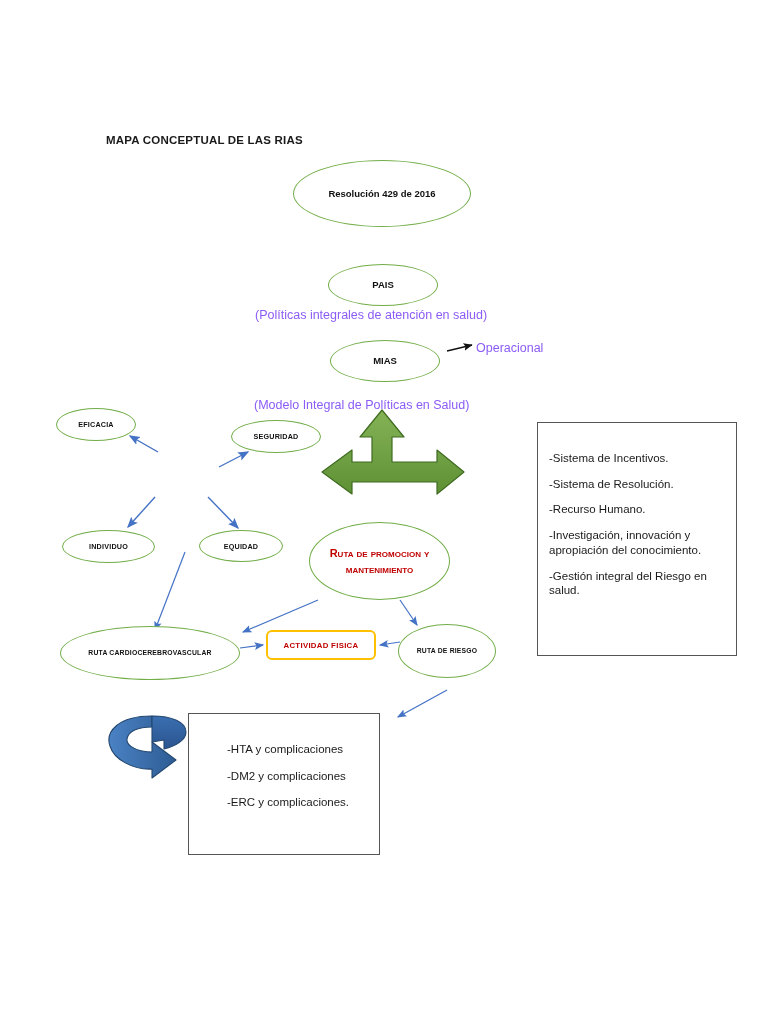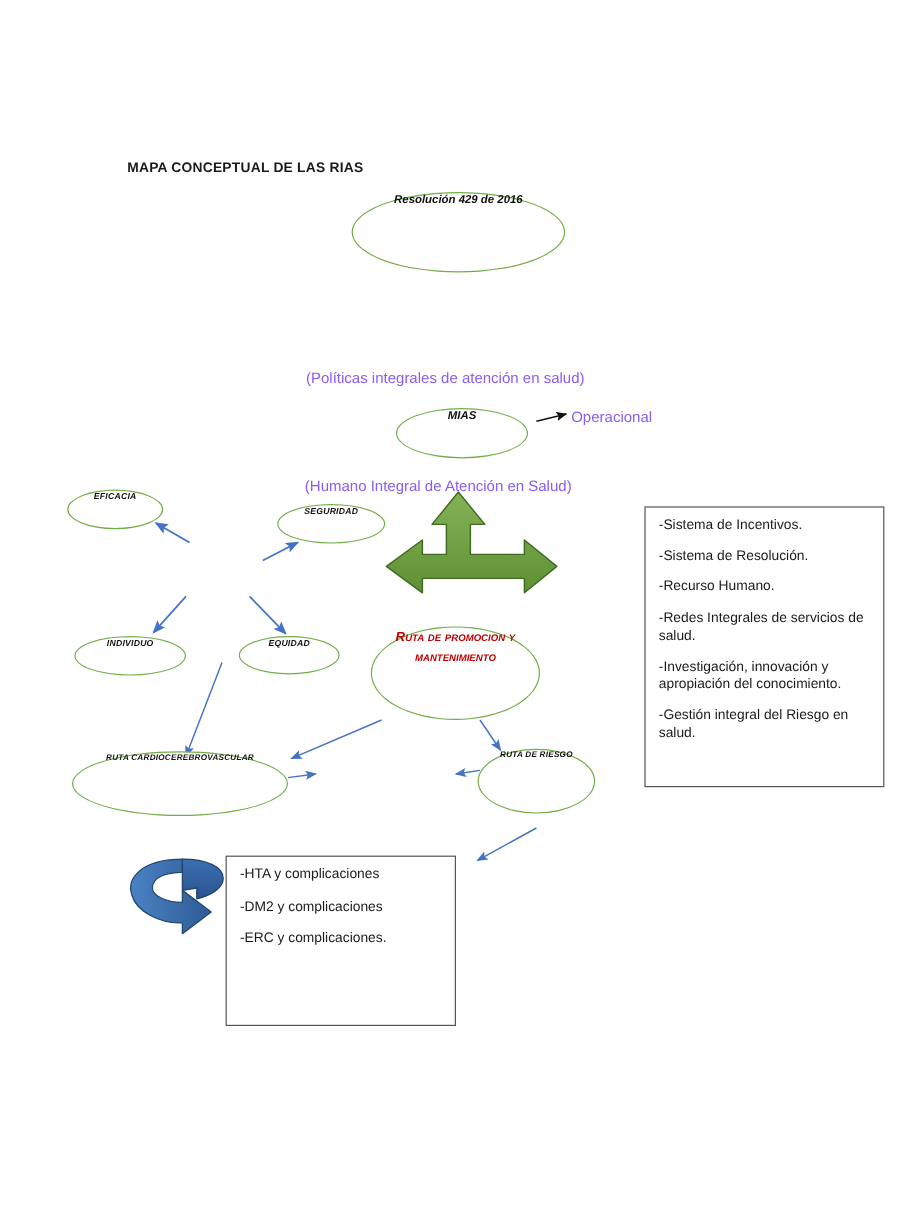--- a/index.html
+++ b/index.html
@@ -25,24 +25,24 @@
   .svg-layer {
     position: absolute;
     left: 0; top: 0;
     width: 768px;
     height: 1024px;
     pointer-events: none;
   }
   .node {
     position: absolute;
     display: flex;
+    align-items: center;
     justify-content: center;
     text-align: center;
     box-sizing: border-box;
-    font-style: italic;
   }
   
   #title {
     position: absolute;
     left: 106px;
     top: 90px;
     font-size: 11.5px;
     font-weight: bold;
     letter-spacing: 0.2px;
     color: #1a1a1a;
@@ -107,42 +107,42 @@
     font-weight: bold;
     letter-spacing: 0.3px;
     box-sizing: border-box;
   }
   
   .textbox {
     position: absolute;
     border: 1.3px solid #555555;
     background: #ffffff;
     box-sizing: border-box;
-    padding: 8px 11px;
+    padding: 28px 11px;
   }
   .textbox p {
     margin: 0 0 11px 0;
     font-size: 11.5px;
     line-height: 1.28;
     color: #1a1a1a;
   }
   .textbox p:last-child { margin-bottom: 0; }
   #right-box {
     left: 537px;
     top: 422px;
     width: 200px;
     height: 234px;
   }
   #bottom-box {
     left: 188px;
     top: 713px;
     width: 192px;
     height: 142px;
   }
-  #bottom-box p { margin-bottom: 12px; }
+  #bottom-box p { margin-bottom: 12px; margin-left: 27px; }
 </style>
 </head>
 <body>
 
 <div id="canvas">
 
   <svg class="svg-layer" viewBox="0 0 768 1024" xmlns="http://www.w3.org/2000/svg">
     <defs>
       <marker id="ah-blue" markerWidth="9" markerHeight="9" refX="7" refY="3.2" orient="auto" markerUnits="strokeWidth">
         <path d="M0,0 L8,3.2 L0,6.4 L1.6,3.2 z" fill="#4472C4"></path>
@@ -222,30 +222,33 @@
                L 164,740 L 152,742 L 152,727 Z" fill="url(#gradBlue1)" stroke="#23476F" stroke-width="1.1" stroke-linejoin="round"></path>
     </g>
   </svg>
 
   <div id="title">MAPA CONCEPTUAL DE LAS RIAS</div>
 
   <div class="node ellipse med" style="left:293px; top:160px; width:178px; height:67px;">
     <span>Resolución 429 de 2016</span>
   </div>
 
+  <div class="node ellipse med" style="left:328px; top:264px; width:110px; height:42px;">
+    <span>PAIS</span>
+  </div>
 
   <div class="caption" style="left:255px; top:308px;">(Políticas integrales de atención en salud)</div>
 
   <div class="node ellipse med" style="left:330px; top:340px; width:110px; height:42px;">
     <span>MIAS</span>
   </div>
 
   <div class="caption" style="left:476px; top:341px;">Operacional</div>
 
-  <div class="caption" style="left:254px; top:398px;">(Humano Integral de Atención en Salud)</div>
+  <div class="caption" style="left:254px; top:398px;">(Modelo Integral de Políticas en Salud)</div>
 
 
   <div class="node ellipse small" style="left:56px; top:408px; width:80px; height:33px;">
     <span>EFICACIA</span>
   </div>
 
   <div class="node ellipse small" style="left:231px; top:420px; width:90px; height:33px;">
     <span>SEGURIDAD</span>
   </div>
 
@@ -258,30 +261,32 @@
   </div>
 
   <div class="node ellipse redtext" style="left:309px; top:522px; width:141px; height:78px; padding:0 14px;">
     <span>Ruta de promocion y mantenimiento</span>
   </div>
 
   <div class="node ellipse tiny" style="left:60px; top:626px; width:180px; height:54px; line-height:1.55;">
     <span>RUTA CARDIOCEREBROVASCULAR</span>
   </div>
 
+  <div id="activity-box">
+    <span>ACTIVIDAD FISICA</span>
+  </div>
 
   <div class="node ellipse tiny" style="left:398px; top:624px; width:98px; height:54px; line-height:1.6;">
     <span>RUTA DE RIESGO</span>
   </div>
 
   <div class="textbox" id="right-box">
     <p>-Sistema de Incentivos.</p>
     <p>-Sistema de Resolución.</p>
     <p>-Recurso Humano.</p>
-    <p>-Redes Integrales de servicios de salud.</p>
     <p>-Investigación, innovación y apropiación del conocimiento.</p>
     <p>-Gestión integral del Riesgo en salud.</p>
   </div>
 
   <div class="textbox" id="bottom-box">
     <p>-HTA y complicaciones</p>
     <p>-DM2 y complicaciones</p>
     <p>-ERC y complicaciones.</p>
   </div>
 

